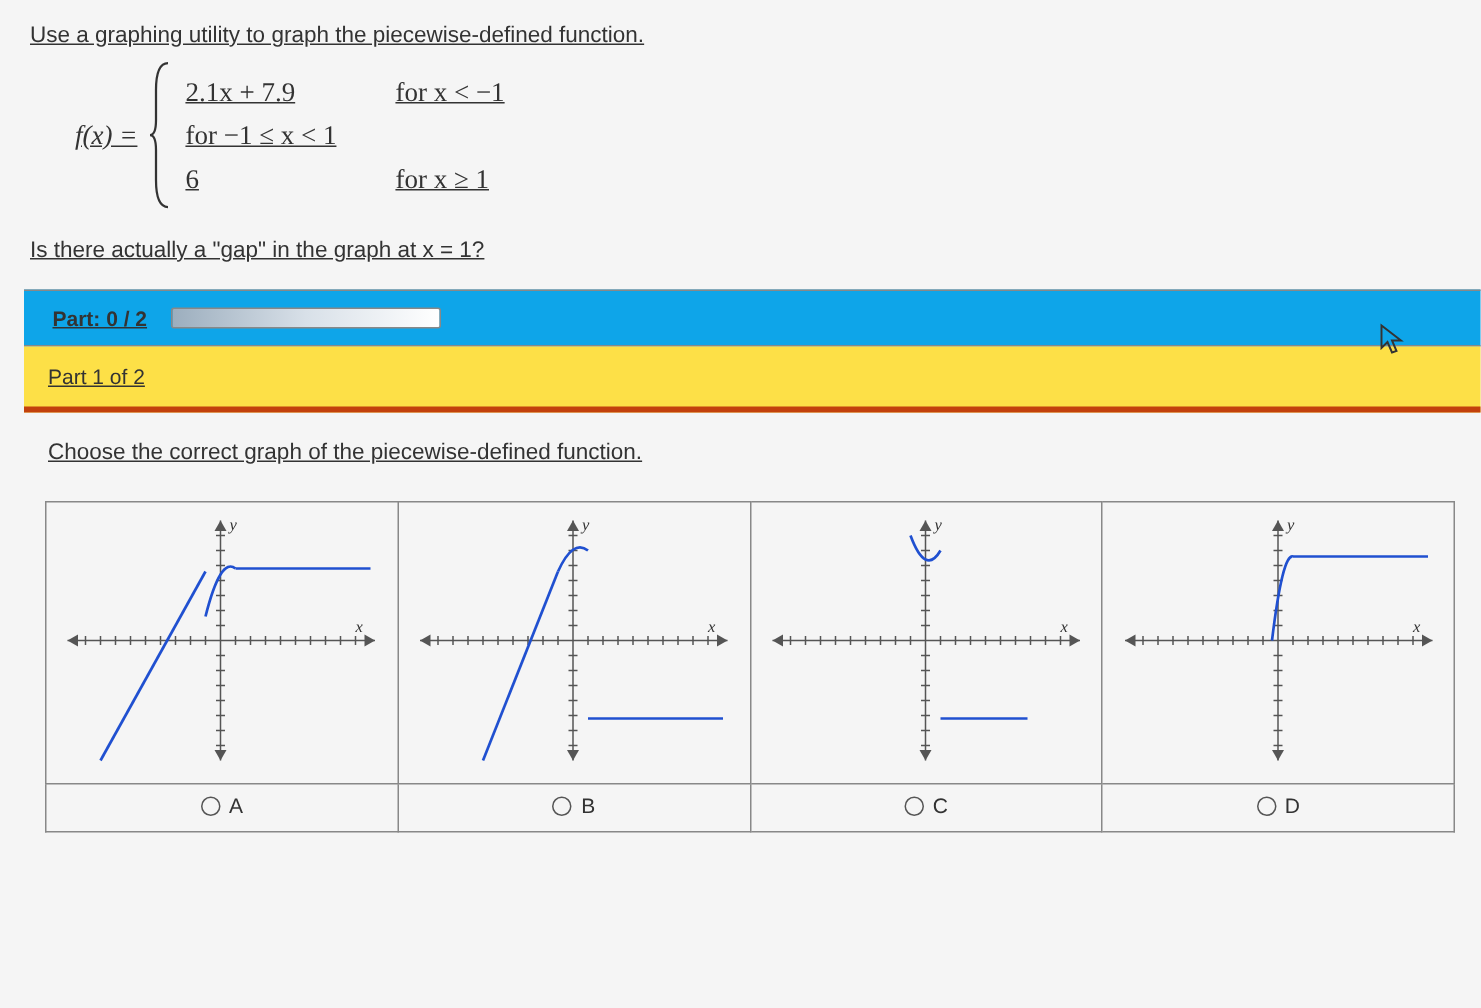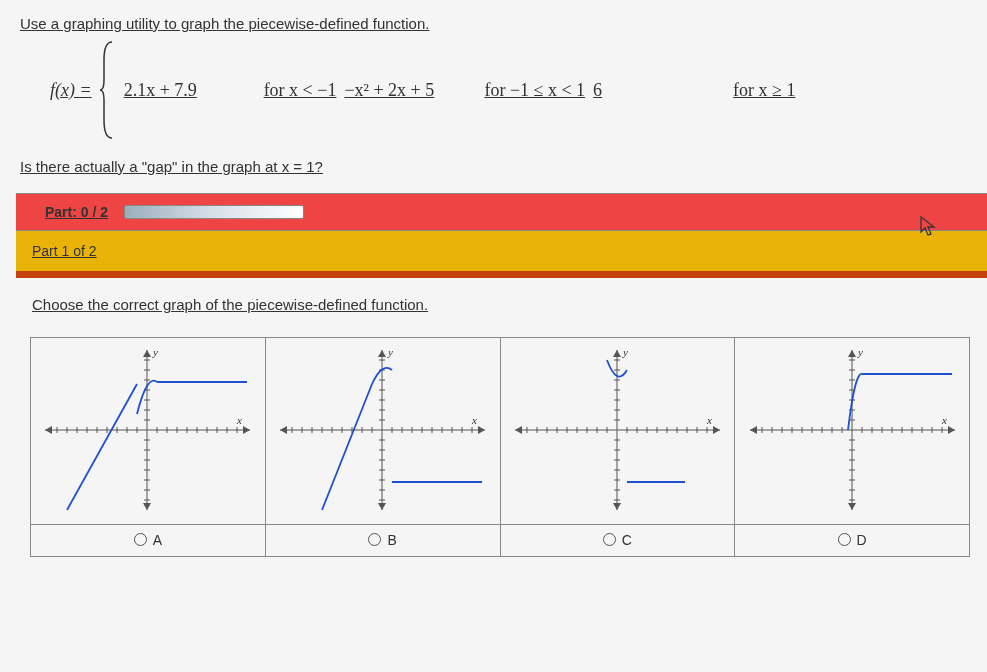--- a/index.html
+++ b/index.html
@@ -21,51 +21,51 @@
       font-size: 18px;
     }
     .fofx { font-style: italic; margin-right: 6px; }
     .brace {
       width: 18px;
       height: 100px;
       position: relative;
       margin-right: 8px;
     }
     .brace svg { width: 18px; height: 100px; }
-    .cases { display: flex; flex-direction: row; gap: 8px; }
+    .cases { display: flex; flex-direction: column; gap: 8px; }
     .case-row { display: flex; align-items: center; }
     .expr { min-width: 140px; }
     .cond { }
     .question { margin: 8px 0 18px 0; font-size: 15px; }
     .cursor-icon {
       position: absolute;
       right: 30px;
       top: 200px;
     }
     .part-bar {
-      background: #ef4444;
+      background: #0ea5e9;
       border-top: 1px solid #888;
       border-bottom: 1px solid #888;
-      padding: 10px 29px;
+      padding: 10px 19px;
       display: flex;
       align-items: center;
       margin: 0 -20px 0 -4px;
     }
     .part-label { font-weight: bold; margin-right: 16px; font-size: 14px; }
     .progress-outer {
       display: inline-block;
       width: 180px;
       height: 14px;
       background: linear-gradient(to right, #9caebe 0%, #d8e0e8 50%, #fff 100%);
       border: 1px solid #888;
       border-radius: 2px;
     }
     .part-heading-bar {
-      background: #eab308;
-      border-bottom: 7px solid #c2410c;
+      background: #fde047;
+      border-bottom: 4px solid #c2410c;
       padding: 12px 16px;
       margin: 0 -20px 0 -4px;
       font-size: 14px;
     }
     .question2 { margin: 18px 0 24px 12px; font-size: 15px; }
     .graph-table {
       border-collapse: collapse;
       margin: 0 10px;
       width: 940px;
     }
@@ -101,21 +101,20 @@
       <svg viewBox="0 0 18 100">
         <path d="M14 2 Q6 2 6 20 L6 40 Q6 50 2 50 Q6 50 6 60 L6 80 Q6 98 14 98" fill="none" stroke="#333" stroke-width="1.5"></path>
       </svg>
     </span>
     <div class="cases">
       <div class="case-row">
         <span class="expr">2.1x + 7.9</span>
         <span class="cond">for x &lt; −1</span>
       </div>
       <div class="case-row">
-        <span class="expr">−x² + 2x + 5</span>
         <span class="cond">for −1 ≤ x &lt; 1</span>
       </div>
       <div class="case-row">
         <span class="expr">6</span>
         <span class="cond">for x ≥ 1</span>
       </div>
     </div>
   </div>
 
   <div class="question">

